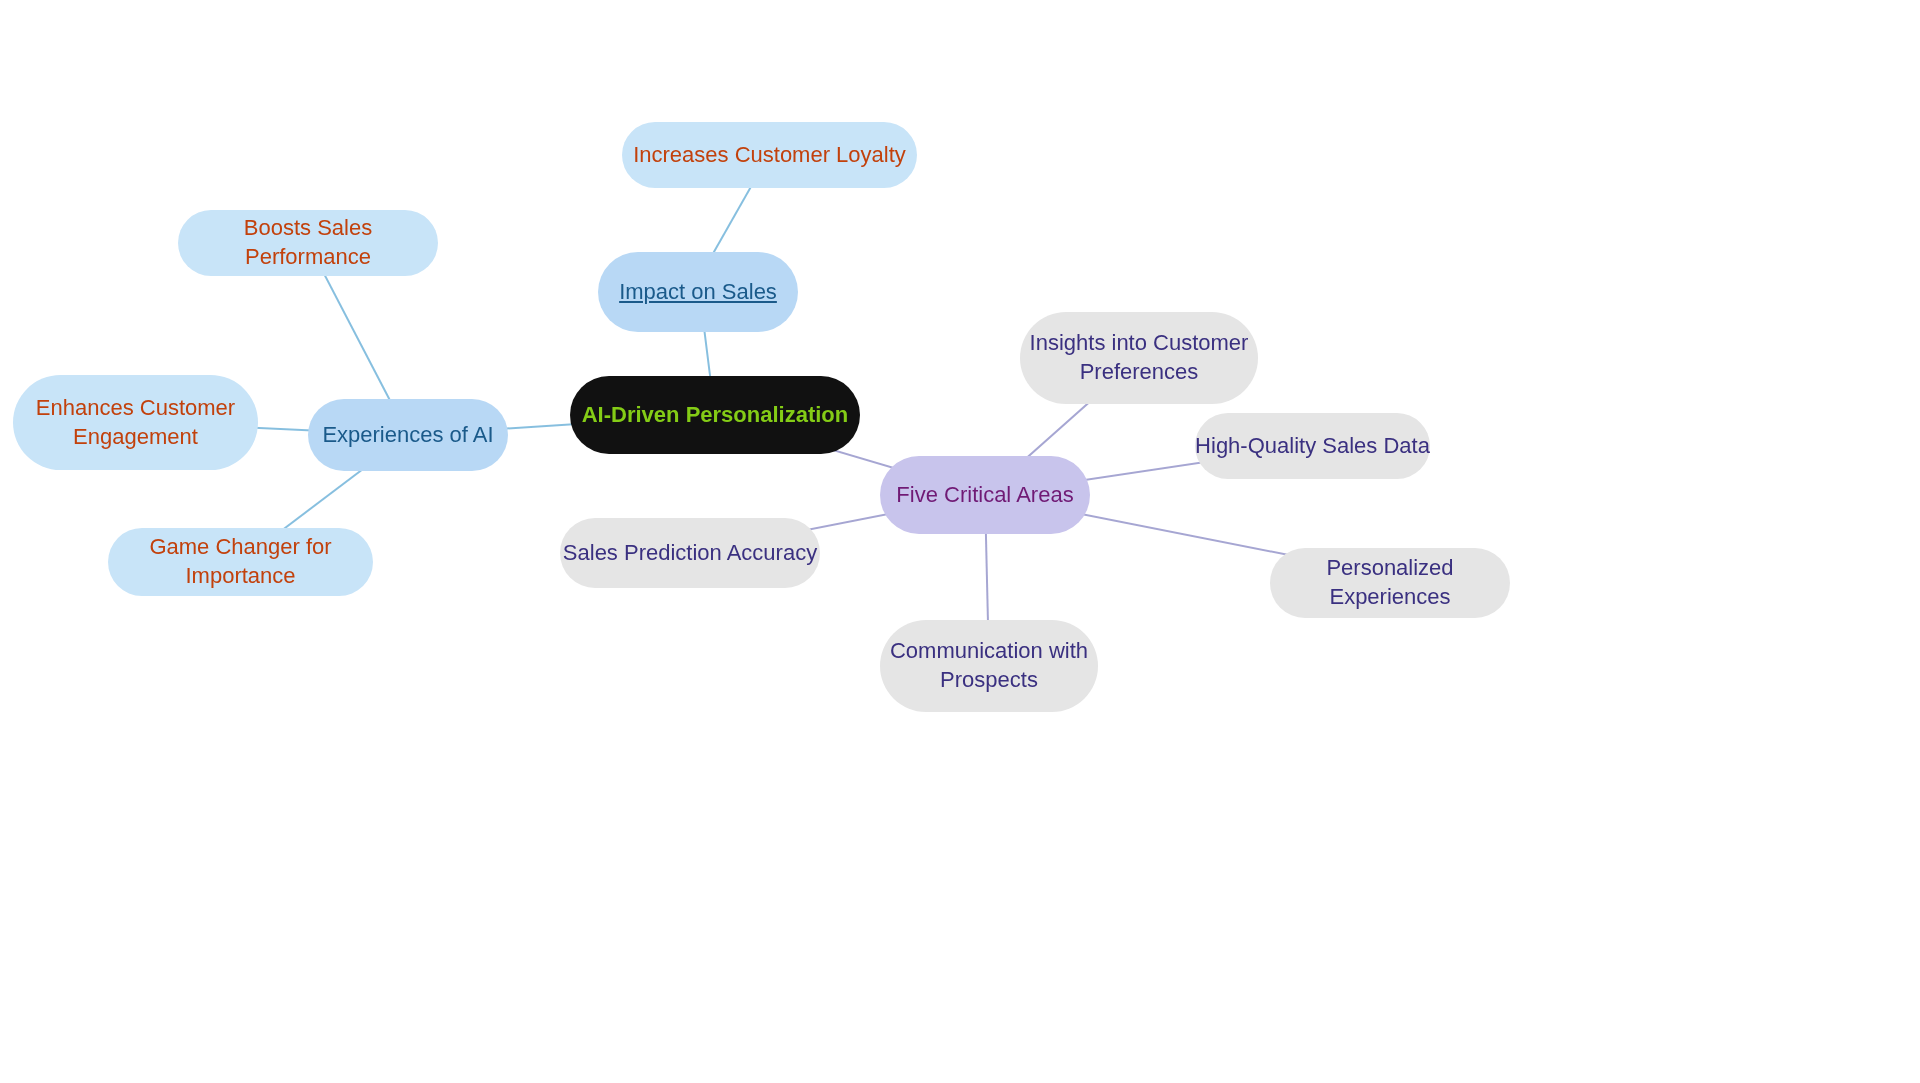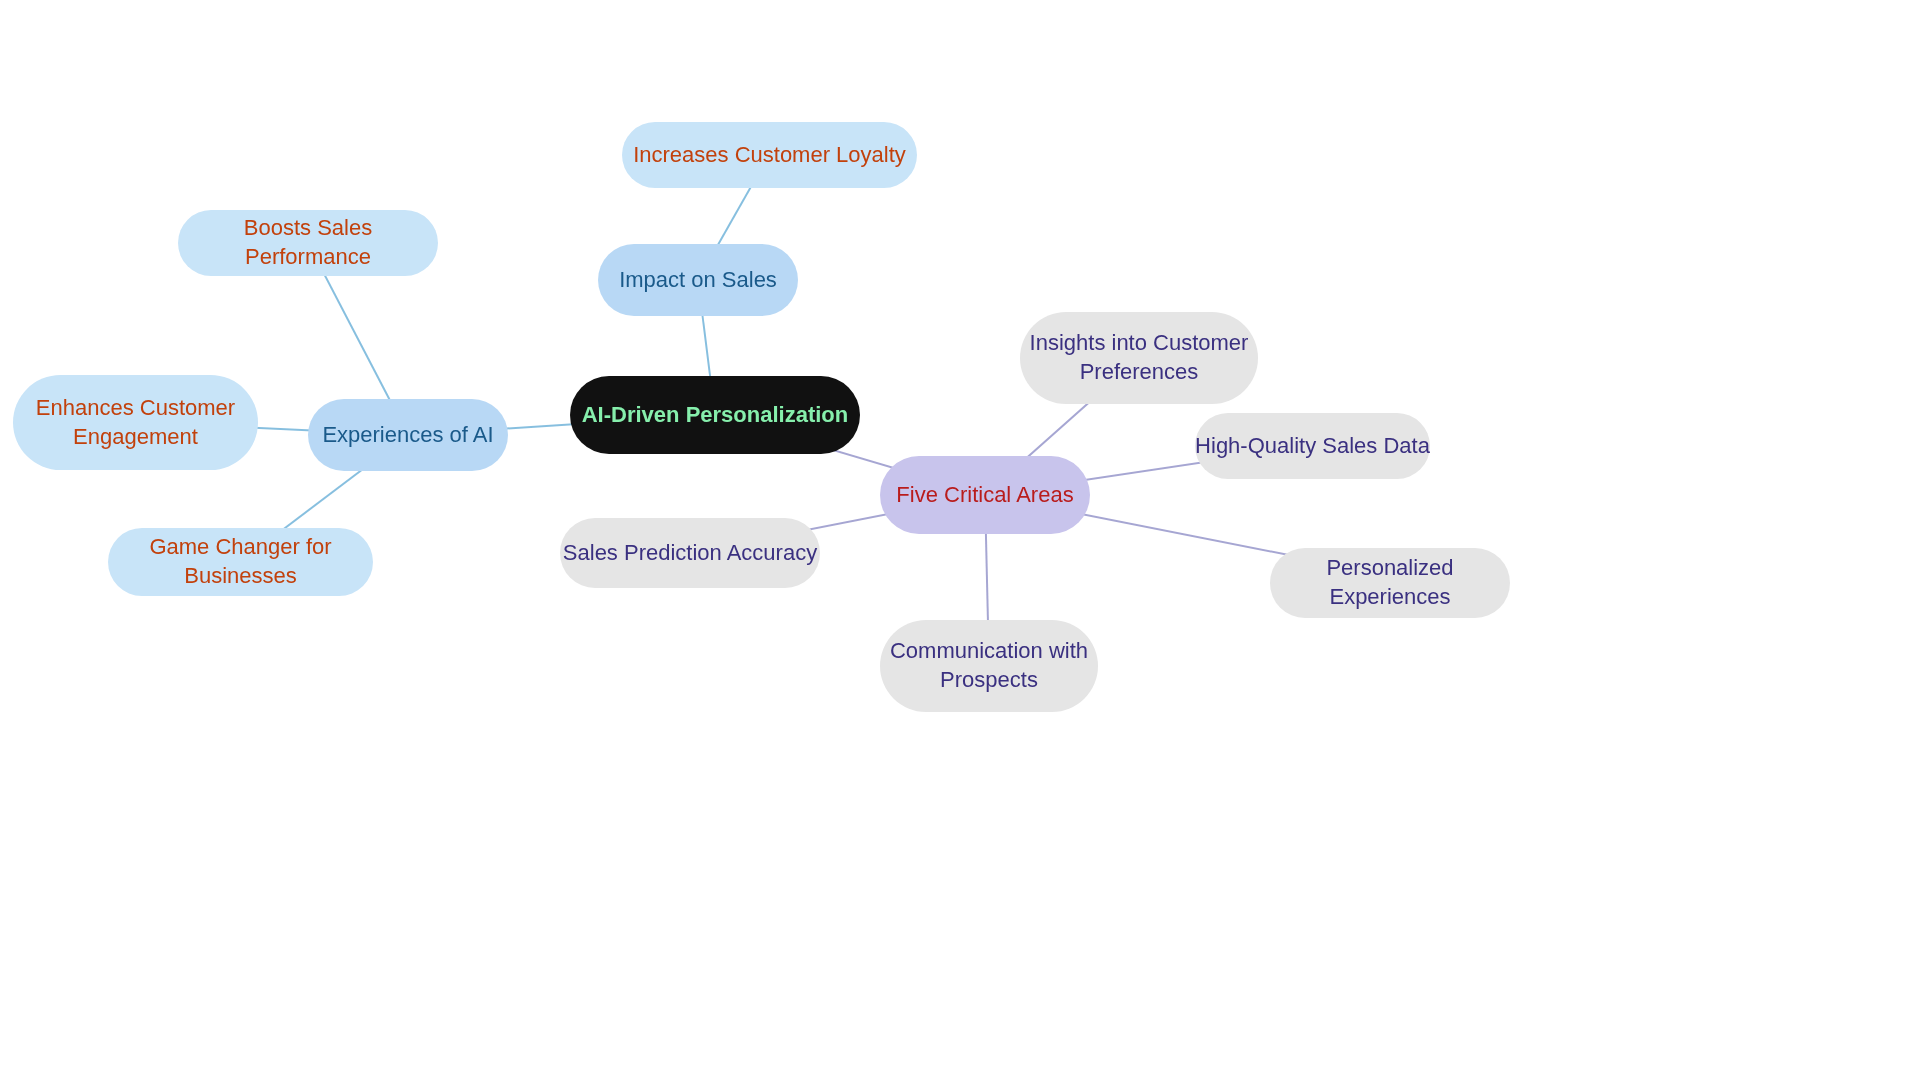--- a/index.html
+++ b/index.html
@@ -31,21 +31,21 @@
     }
     .node-label {
       font-size: 22px;
       line-height: 1.3;
       font-weight: 500;
     }
 
     
     .node-center {
       background: #111111;
-      color: #86efac;
+      color: #84cc16;
       width: 280px;
       height: 80px;
       align-items: center;
     }
     .node-center .node-label { font-size: 22px; font-weight: 600; }
 
     
     .node-blue {
       background: #c8e4f8;
       color: #c2410c;
@@ -59,21 +59,21 @@
 
     
     .node-blue-lg {
       background: #b8d8f5;
       color: #1a5a8a;
     }
 
     
     .node-purple-lg {
       background: #c8c4ec;
-      color: #b91c1c;
+      color: #701a75;
     }
   </style>
 </head>
 <body>
 
 <svg id="connections">
     <line x1="715" y1="415" x2="408" y2="435" stroke="#6ab0d8" stroke-width="2" opacity="0.8"></line>
     <line x1="715" y1="415" x2="698" y2="280" stroke="#6ab0d8" stroke-width="2" opacity="0.8"></line>
     <line x1="715" y1="415" x2="985" y2="495" stroke="#9090c8" stroke-width="2" opacity="0.8"></line>
     <line x1="408" y1="435" x2="135" y2="422" stroke="#6ab0d8" stroke-width="2" opacity="0.8"></line>
@@ -88,34 +88,34 @@
   </svg>
 
 <div class="node node-center" style="left:570px; top:376px; width:290px; height:78px;">
   <span class="node-label">AI-Driven Personalization</span>
 </div>
 
 <div class="node node-blue-lg" style="left:308px; top:399px; width:200px; height:72px;">
   <span class="node-label">Experiences of AI</span>
 </div>
 
-<div class="node node-blue-lg" style="left:598px; top:244px; width:200px; height:72px;">
+<div class="node node-blue-lg" style="left:598px; top:252px; width:200px; height:80px;text-decoration:underline;">
   <span class="node-label">Impact on Sales</span>
 </div>
 
 <div class="node node-purple-lg" style="left:880px; top:456px; width:210px; height:78px;">
   <span class="node-label">Five Critical Areas</span>
 </div>
 
 <div class="node node-blue" style="left:13px; top:375px; width:245px; height:95px;">
   <span class="node-label">Enhances Customer Engagement</span>
 </div>
 
 <div class="node node-blue" style="left:108px; top:528px; width:265px; height:68px;">
-  <span class="node-label">Game Changer for Businesses</span>
+  <span class="node-label">Game Changer for Importance</span>
 </div>
 
 <div class="node node-blue" style="left:178px; top:210px; width:260px; height:66px;">
   <span class="node-label">Boosts Sales Performance</span>
 </div>
 
 <div class="node node-blue" style="left:622px; top:122px; width:295px; height:66px;">
   <span class="node-label">Increases Customer Loyalty</span>
 </div>
 

